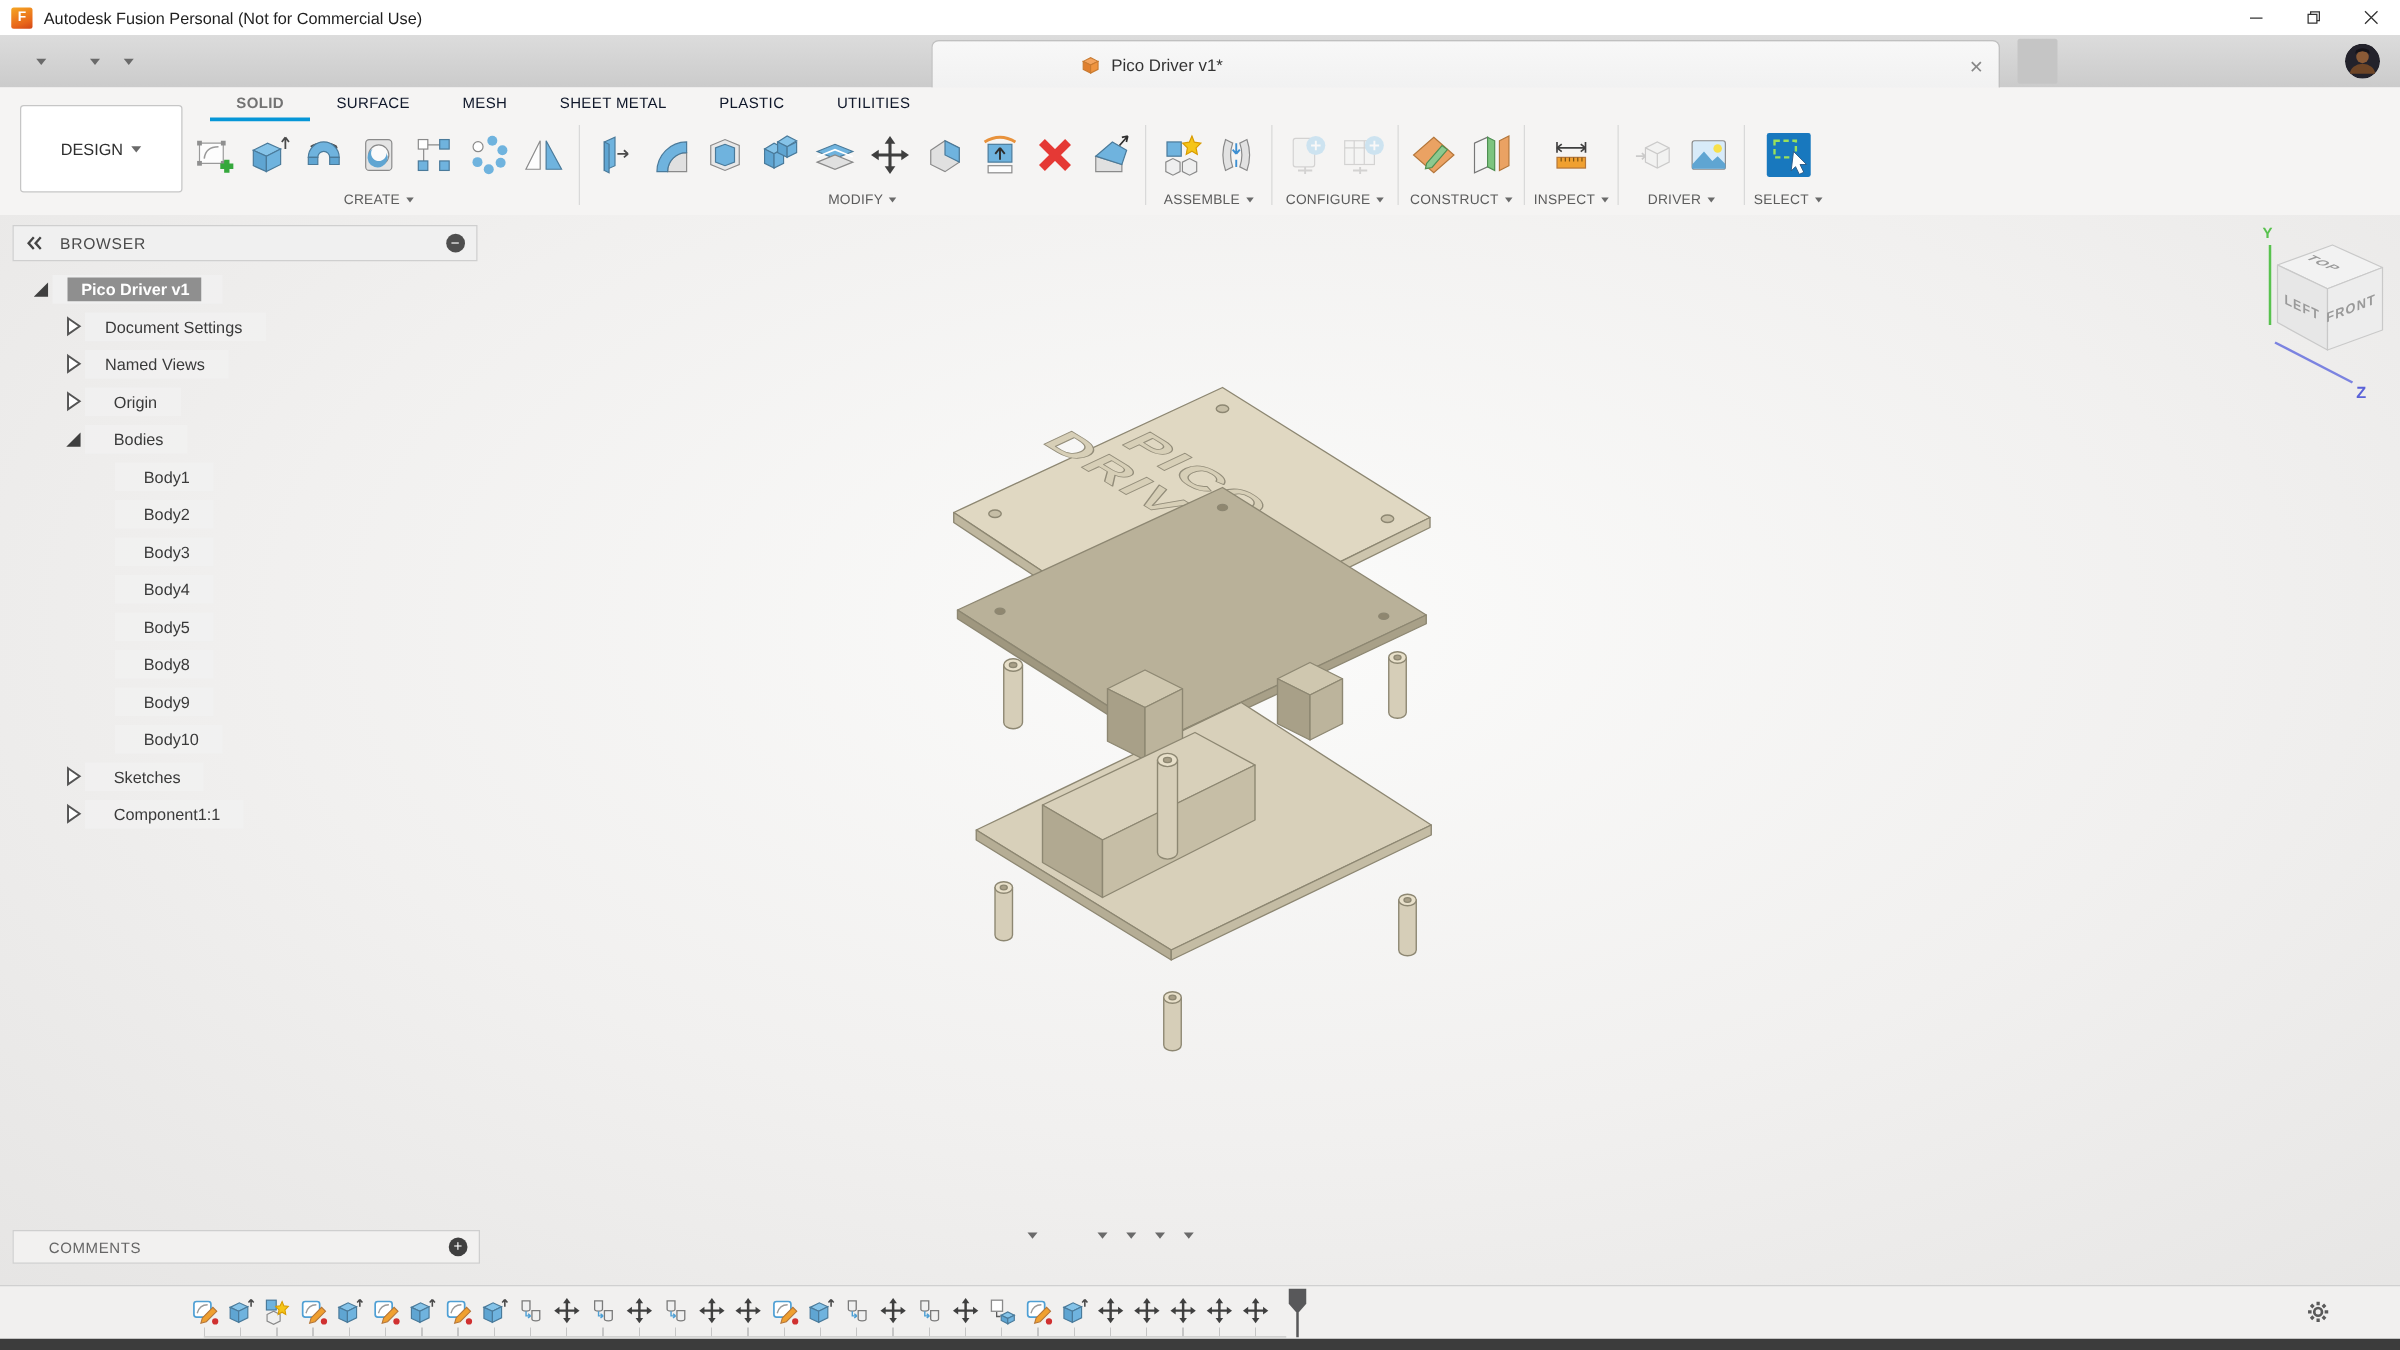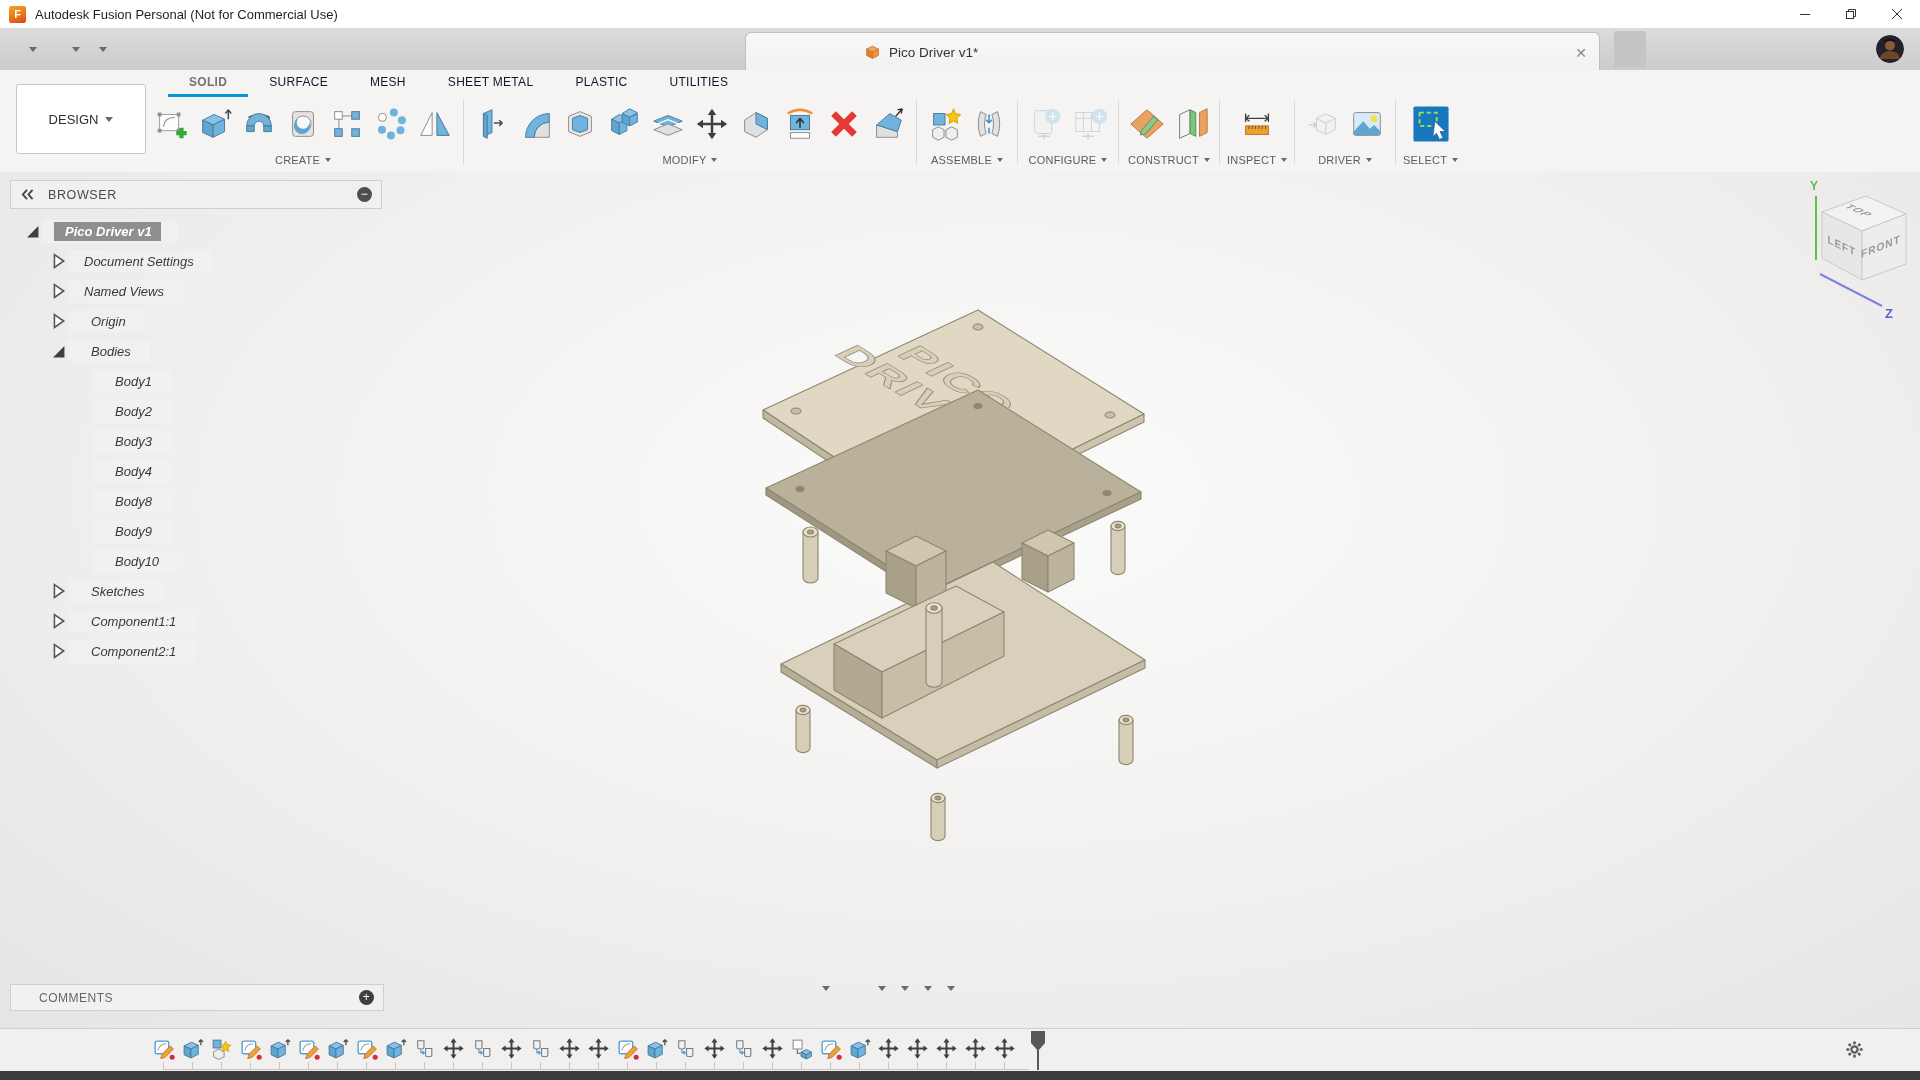--- a/index.html
+++ b/index.html
@@ -58,21 +58,21 @@
   .browser{position:absolute;left:10px;top:8px;width:372px;}
   .browser-header{height:27px;background:#f0f0f0;border:1px solid #cfcfcf;display:flex;align-items:center;
     font-size:12.5px;color:#4a4a4a;letter-spacing:.6px;}
   .bh-collapse{margin-left:9px;}
   .bh-title{margin-left:13px;}
   .bh-min{margin-left:auto;margin-right:9px;width:15px;height:15px;border-radius:50%;background:#4e4e4e;
     color:#fff;font-size:12px;line-height:14px;text-align:center;}
   #tree{padding-top:7px;}
   .tree-row{height:30px;display:flex;align-items:center;}
   .arrow{width:20px;display:flex;justify-content:center;flex:none;}
-  .row-bg{display:flex;align-items:flex-start;background:rgba(240,240,240,.95);padding:2px 10px 2px 5px;gap:7px;font-style:italic;}
+  .row-bg{display:flex;align-items:flex-start;background:rgba(240,240,240,.95);padding:2px 10px 2px 5px;gap:7px;}
   .chip{display:flex;align-items:center;gap:7px;padding:2px 9px 2px 4px;}
   .chip.selected{background:#8f8f8f;}
   .chip.selected .tlabel{color:#fff;font-weight:bold;}
   .tlabel{font-size:13px;color:#3a3a3a;white-space:nowrap;}
 
   
   .comments{position:absolute;left:10px;top:812px;width:372px;height:25px;background:#f2f1f0;
     border:1px solid #cfcfcf;display:flex;align-items:center;font-size:12px;color:#666;letter-spacing:.5px;}
   .cm-label{margin-left:28px;}
   .cm-add{margin-left:auto;margin-right:9px;width:15px;height:15px;border-radius:50%;background:#3f3f3f;
@@ -917,20 +917,41 @@
                   <circle cx="9" cy="9" r="1.2" fill="#8a8a8a"></circle>
                 </svg>
               </span>
               <span class="chip">
                 <span class="node-icon">
                   <svg viewBox="0 0 17 17">
                     <path d="M4 5 v7 a4.5 2.3 0 0 0 9 0 V5" fill="#fdfdfd" stroke="#9a9a9a"></path>
                     <ellipse cx="8.5" cy="5" rx="4.5" ry="2.3" fill="#fff" stroke="#9a9a9a"></ellipse>
                   </svg>
                 </span>
+                <span class="tlabel">Body5</span>
+              </span>
+            </span>
+          </div>
+          <div class="tree-row" style="padding-left: 62px;">
+            <span class="arrow"></span>
+            <span class="row-bg">
+              <span class="eye">
+                <svg viewBox="0 0 18 18">
+                  <ellipse cx="9" cy="9" rx="7.6" ry="4.8" fill="#a9a9a9"></ellipse>
+                  <circle cx="9" cy="9" r="2.7" fill="#f1f1f1"></circle>
+                  <circle cx="9" cy="9" r="1.2" fill="#8a8a8a"></circle>
+                </svg>
+              </span>
+              <span class="chip">
+                <span class="node-icon">
+                  <svg viewBox="0 0 17 17">
+                    <path d="M4 5 v7 a4.5 2.3 0 0 0 9 0 V5" fill="#fdfdfd" stroke="#9a9a9a"></path>
+                    <ellipse cx="8.5" cy="5" rx="4.5" ry="2.3" fill="#fff" stroke="#9a9a9a"></ellipse>
+                  </svg>
+                </span>
                 <span class="tlabel">Body8</span>
               </span>
             </span>
           </div>
           <div class="tree-row" style="padding-left: 62px;">
             <span class="arrow"></span>
             <span class="row-bg">
               <span class="eye">
                 <svg viewBox="0 0 18 18">
                   <ellipse cx="9" cy="9" rx="7.6" ry="4.8" fill="#a9a9a9"></ellipse>
@@ -1011,45 +1032,20 @@
               </span>
               <span class="chip">
                 <span class="node-icon">
                   <svg viewBox="0 0 17 17">
                     <path d="M4 7 L8.5 5 L13 7 V12 L8.5 14 L4 12 Z" fill="#ececec" stroke="#8a8a8a"></path>
                     <path d="M4 7 L8.5 9 L13 7 M8.5 9 V14" fill="none" stroke="#8a8a8a"></path>
                     <path d="M8.5 1 v4.5 M6.8 2.5 h3.4 M6 4.5 q2.5 2.6 5 0" stroke="#4a4a4a" fill="none"></path>
                   </svg>
                 </span>
                 <span class="tlabel">Component1:1</span>
-              </span>
-            </span>
-          </div>
-          <div class="tree-row" style="padding-left: 38px;">
-            <span class="arrow">
-              <svg viewBox="0 0 14 14">
-                <path d="M4.5 2.5 L11 7 L4.5 11.5 Z" fill="#fff" stroke="#555" stroke-width="1.1"></path>
-              </svg>
-            </span>
-            <span class="row-bg">
-              <span class="eye">
-                <svg viewBox="0 0 18 18">
-                  <ellipse cx="9" cy="9" rx="7.6" ry="4.8" fill="#a9a9a9"></ellipse>
-                  <circle cx="9" cy="9" r="2.7" fill="#f1f1f1"></circle>
-                  <circle cx="9" cy="9" r="1.2" fill="#8a8a8a"></circle>
-                </svg>
-              </span>
-              <span class="chip">
-                <span class="node-icon">
-                  <svg viewBox="0 0 17 17">
-                    <path d="M3 5.5 L8.5 3 L14 5.5 V11.5 L8.5 14 L3 11.5 Z" fill="#ececec" stroke="#8a8a8a"></path>
-                    <path d="M3 5.5 L8.5 8 L14 5.5 M8.5 8 V14" fill="none" stroke="#8a8a8a"></path>
-                  </svg>
-                </span>
-                <span class="tlabel">Component2:1</span>
               </span>
             </span>
           </div>
         </div>
     </div>
 
     <div class="comments">
       <span class="cm-label">COMMENTS</span>
       <span class="cm-add">+</span>
     </div>

